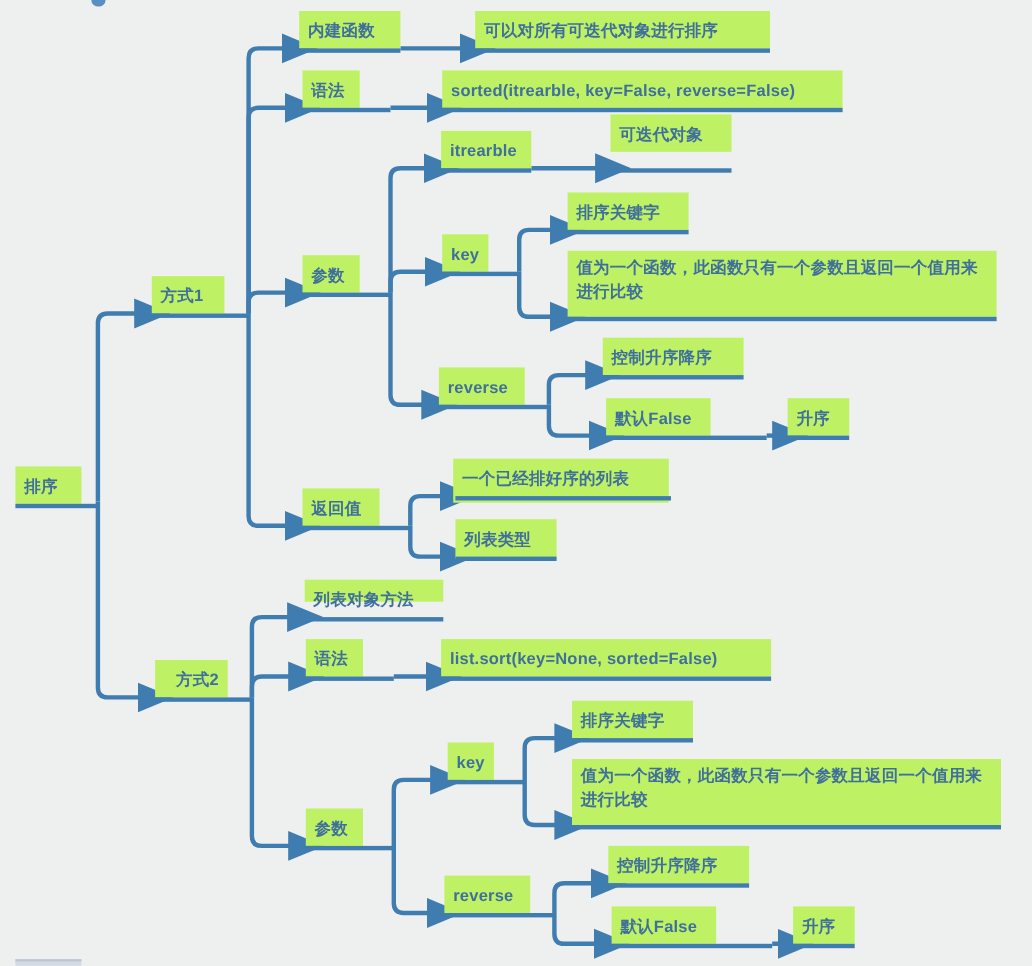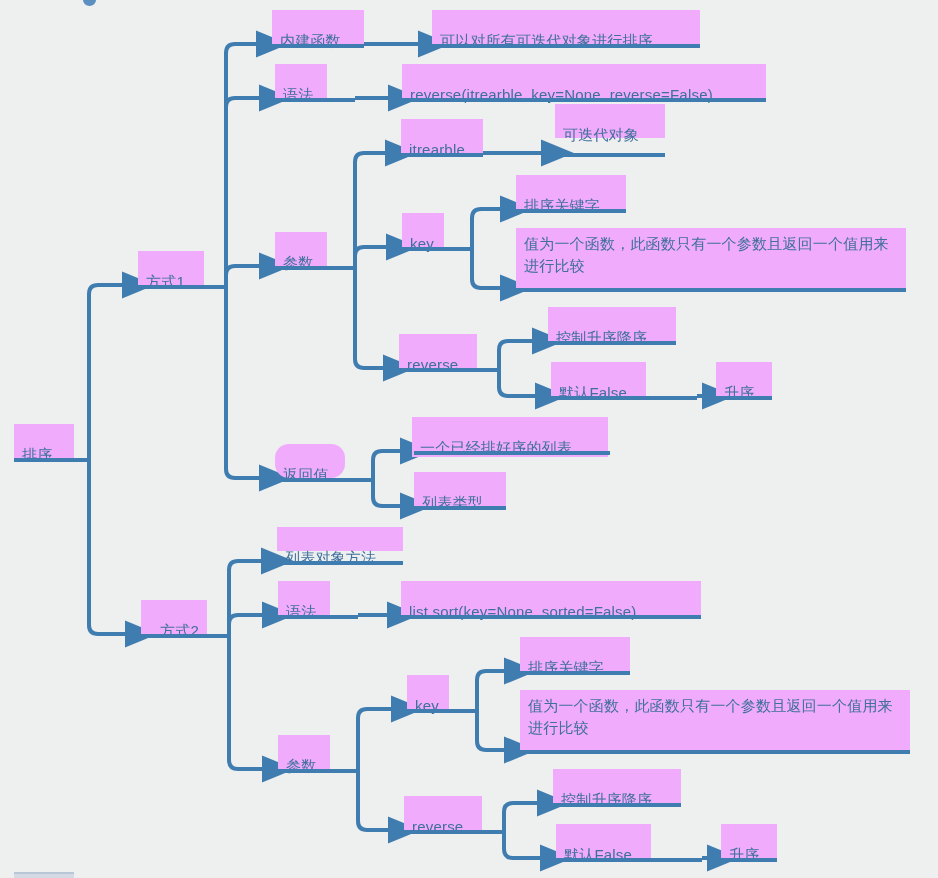--- a/index.html
+++ b/index.html
@@ -14,27 +14,28 @@
   #canvas{
     position:absolute;left:0;top:0;width:938px;height:878px;
   }
   svg#links{
     position:absolute;left:0;top:0;width:938px;height:878px;
     pointer-events:none;
   }
   .node{
     position:absolute;
     box-sizing:border-box;
-    background:#f0abfc;
+    background:#bef264;
     color:#3f6f9c;
     font-size:15px;
     line-height:21px;
-    padding:20px 8px 4px 8px;
+    padding:8px 8px 4px 8px;
     white-space:pre-wrap;
     letter-spacing:0.2px;
+    font-weight:bold;
   }
   .node .nlabel{display:block;}
   .node.multiline{line-height:22px;padding-top:5px;}
   .underline{
     position:absolute;
     background:#3f7cb0;
     height:4px;
   }
   .fragment-top{
     position:absolute;
@@ -95,21 +96,21 @@
       <div class="node" style="left: 14px; top: 424px; width: 60px; height: 34px;"><span class="nlabel">排序</span></div>
       <div class="underline" style="left: 14px; top: 458px; width: 75px;"></div>
       <div class="node" style="left: 138px; top: 251px; width: 66px; height: 34px;"><span class="nlabel">方式1</span></div>
       <div class="underline" style="left: 138px; top: 285px; width: 88px;"></div>
       <div class="node" style="left: 272px; top: 10px; width: 92px; height: 34px;"><span class="nlabel">内建函数</span></div>
       <div class="underline" style="left: 272px; top: 44px; width: 92px;"></div>
       <div class="node" style="left: 432px; top: 10px; width: 268px; height: 34px;"><span class="nlabel">可以对所有可迭代对象进行排序</span></div>
       <div class="underline" style="left: 432px; top: 44px; width: 268px;"></div>
       <div class="node" style="left: 275px; top: 64px; width: 52px; height: 34px;"><span class="nlabel">语法</span></div>
       <div class="underline" style="left: 275px; top: 98px; width: 80px;"></div>
-      <div class="node" style="left: 402px; top: 64px; width: 364px; height: 34px;"><span class="nlabel">reverse(itrearble, key=None, reverse=False)</span></div>
+      <div class="node" style="left: 402px; top: 64px; width: 364px; height: 34px;"><span class="nlabel">sorted(itrearble, key=False, reverse=False)</span></div>
       <div class="underline" style="left: 402px; top: 98px; width: 364px;"></div>
       <div class="node" style="left: 275px; top: 232px; width: 52px; height: 34px;"><span class="nlabel">参数</span></div>
       <div class="underline" style="left: 275px; top: 266px; width: 80px;"></div>
       <div class="node" style="left: 401px; top: 119px; width: 82px; height: 34px;"><span class="nlabel">itrearble</span></div>
       <div class="underline" style="left: 401px; top: 153px; width: 82px;"></div>
       <div class="node" style="left: 555px; top: 104px; width: 110px; height: 34px;"><span class="nlabel">可迭代对象</span></div>
       <div class="underline" style="left: 555px; top: 153px; width: 110px;"></div>
       <div class="node" style="left: 402px; top: 213px; width: 42px; height: 34px;"><span class="nlabel">key</span></div>
       <div class="underline" style="left: 402px; top: 247px; width: 70px;"></div>
       <div class="node" style="left: 516px; top: 175px; width: 110px; height: 34px;"><span class="nlabel">排序关键字</span></div>
@@ -117,21 +118,21 @@
       <div class="node multiline" style="left: 516px; top: 228px; width: 390px; height: 60px;"><span class="nlabel">值为一个函数，此函数只有一个参数且返回一个值用来进行比较</span></div>
       <div class="underline" style="left: 516px; top: 288px; width: 390px;"></div>
       <div class="node" style="left: 399px; top: 334px; width: 78px; height: 34px;"><span class="nlabel">reverse</span></div>
       <div class="underline" style="left: 399px; top: 368px; width: 100px;"></div>
       <div class="node" style="left: 548px; top: 307px; width: 128px; height: 34px;"><span class="nlabel">控制升序降序</span></div>
       <div class="underline" style="left: 548px; top: 341px; width: 128px;"></div>
       <div class="node" style="left: 551px; top: 362px; width: 95px; height: 34px;"><span class="nlabel">默认False</span></div>
       <div class="underline" style="left: 551px; top: 396px; width: 146px;"></div>
       <div class="node" style="left: 716px; top: 362px; width: 56px; height: 34px;"><span class="nlabel">升序</span></div>
       <div class="underline" style="left: 716px; top: 396px; width: 56px;"></div>
-      <div class="node" style="left: 275px; top: 444px; width: 70px; height: 34px; border-radius: 14px;"><span class="nlabel">返回值</span></div>
+      <div class="node" style="left: 275px; top: 444px; width: 70px; height: 34px;"><span class="nlabel">返回值</span></div>
       <div class="underline" style="left: 275px; top: 478px; width: 98px;"></div>
       <div class="node" style="left: 412px; top: 417px; width: 196px; height: 40px;"><span class="nlabel">一个已经排好序的列表</span></div>
       <div class="underline" style="left: 414px; top: 451px; width: 196px;"></div>
       <div class="node" style="left: 414px; top: 472px; width: 92px; height: 36px;"><span class="nlabel">列表类型</span></div>
       <div class="underline" style="left: 414px; top: 506px; width: 92px;"></div>
       <div class="node" style="left: 141px; top: 600px; width: 66px; height: 34px; text-align: right;"><span class="nlabel">方式2</span></div>
       <div class="underline" style="left: 141px; top: 634px; width: 88px;"></div>
       <div class="node" style="left: 277px; top: 527px; width: 126px; height: 20px;"><span class="nlabel">列表对象方法</span></div>
       <div class="underline" style="left: 277px; top: 561px; width: 126px;"></div>
       <div class="node" style="left: 278px; top: 581px; width: 52px; height: 34px;"><span class="nlabel">语法</span></div>

